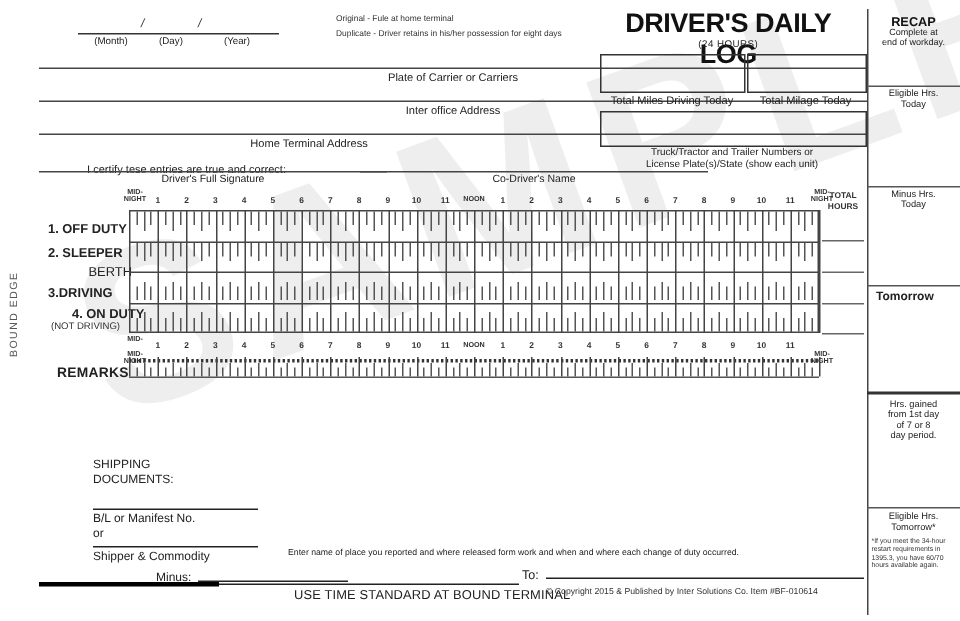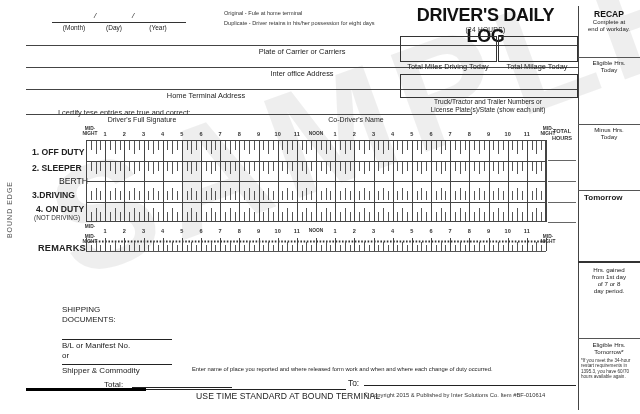--- a/index.html
+++ b/index.html
@@ -182,21 +182,21 @@
 
     <div class="recap-rule" style="top:338px;"></div>
     <div class="recap-cell" style="top:341px;">Eligible Hrs.</div>
     <div class="recap-cell" style="top:348px;">Tomorrow*</div>
     <div class="recap-fine" style="top:358px;">*If you meet the 34-hour restart requirements in 1395.3, you have 60/70 hours available again.</div>
 
     <div class="lbl" style="left:32px;top:147px;font-size:8.6px;font-weight:bold;"><span>1.</span> <span>OFF DUTY</span></div>
     <div class="lbl" style="left:32px;top:163px;font-size:8.6px;font-weight:bold;"><span>2.</span> <span>SLEEPER</span></div>
     <div class="lbl" style="left:48px;top:176px;font-size:8.6px;font-weight:normal;margin-left:11px;">BERTH</div>
     <div class="lbl" style="left:32px;top:190px;font-size:8.6px;font-weight:bold;"><span>3.</span><span>DRIVING</span></div>
-    <div class="lbl" style="left:36px;top:204px;font-size:8.6px;font-weight:bold;"><span>4.</span> <span>ON DUTY</span></div>
+    <div class="lbl" style="left:48px;top:204px;font-size:8.6px;font-weight:bold;"><span>4.</span> <span>ON DUTY</span></div>
     <div class="lbl" style="left:34px;top:214px;font-size:6.4px;color:#333;">(NOT DRIVING)</div>
 
     <div class="midnight-lbl" style="left:82px;top:126px;">MID-</div>
     <div class="midnight-lbl" style="left:82px;top:131px;">NIGHT</div>
 
     <div class="grid-wrap" id="grid-wrap">
       <div class="gridbox"></div>
     <div class="rowline" style="top: 20.5px;"></div>
         <div class="rowline" style="top: 41px;"></div>
         <div class="rowline" style="top: 61.5px;"></div>
@@ -642,21 +642,21 @@
 
     <div class="hline" style="left:62px;top:339px;width:110px;background:#222;"></div>
     <div class="box" style="left:62px;top:329px;width:110px;height:10px;border:none;"></div>
     <div class="lbl" style="left:62px;top:341px;font-size:8px;">B/L or Manifest No.</div>
 
     <div class="lbl" style="left:62px;top:351px;font-size:8px;">or</div>
     <div class="hline" style="left:62px;top:364px;width:110px;background:#222;"></div>
     <div class="box" style="left:62px;top:355px;width:110px;height:9px;border:none;"></div>
     <div class="lbl" style="left:62px;top:366px;font-size:8px;">Shipper &amp; Commodity</div>
 
-    <div class="lbl" style="left:104px;top:380px;font-size:8px;">Total:</div>
+    <div class="lbl" style="left:104px;top:380px;font-size:8px;">Minus:</div>
     <div class="hline" style="left:132px;top:387px;width:100px;background:#222;"></div>
     <div class="box" style="left:132px;top:378px;width:100px;height:9px;border:none;"></div>
 
     <div class="lbl" style="left:348px;top:378px;font-size:8.4px;">To:</div>
     <div class="hline" style="left:364px;top:385px;width:212px;background:#222;"></div>
     <div class="box" style="left:364px;top:376px;width:212px;height:9px;border:none;"></div>
 
     <div class="lbl" style="left:192px;top:366px;font-size:5.8px;color:#222;">Enter name of place you reported and where released form work and when and where each change of duty occurred.</div>
 
     <div class="thick" style="left:26px;top:388px;width:120px;height:3px;"></div>

